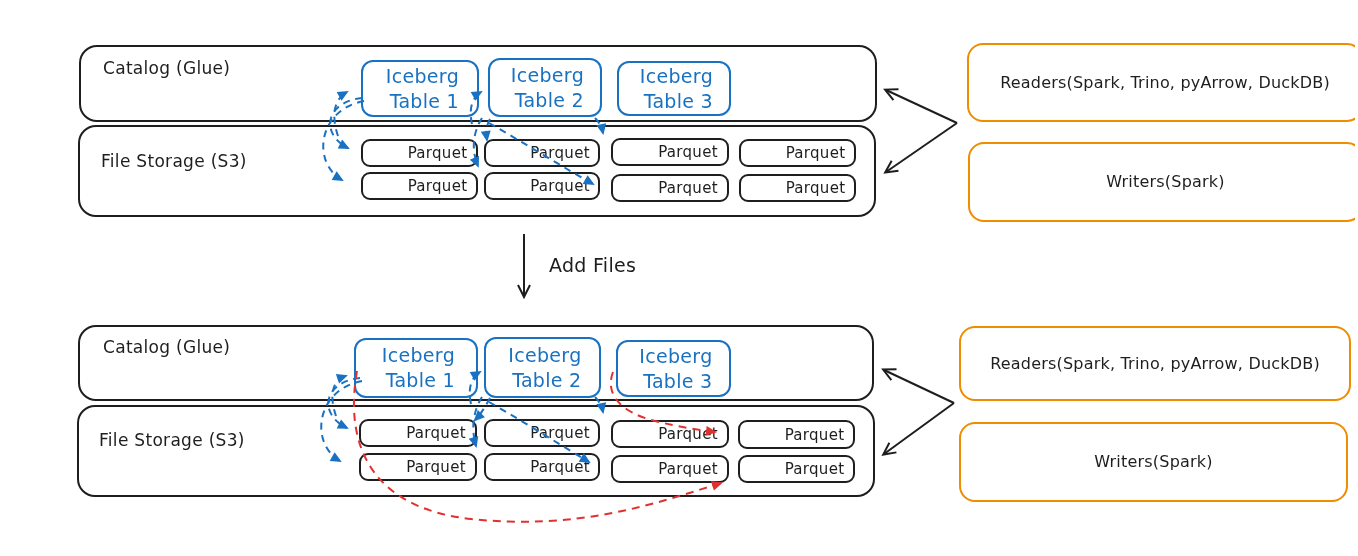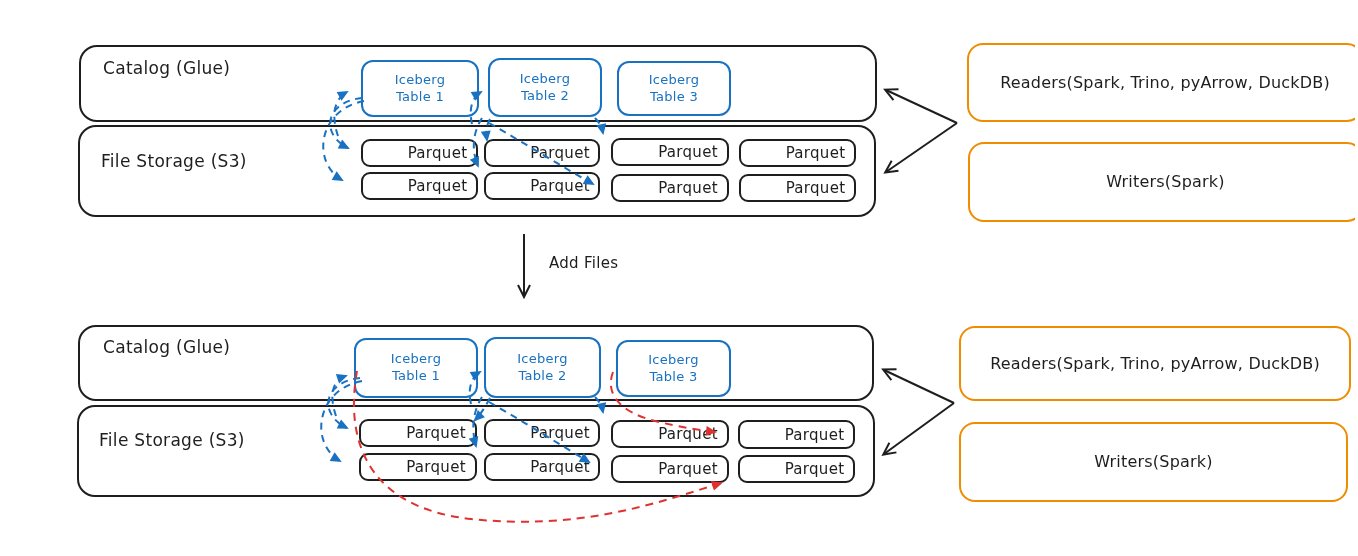--- a/index.html
+++ b/index.html
@@ -2,29 +2,29 @@
 <html><head>
 <meta charset="utf-8">
 <style>
   html,body{margin:0;padding:0;background:#ffffff;}
   .canvas{position:relative;width:1314px;height:556px;background:#ffffff;overflow:hidden;
           font-family:"DejaVu Sans",sans-serif;color:#1e1e1e;margin-left:41px;}
   .box{position:absolute;background:#ffffff;border:2px solid #1e1e1e;box-sizing:border-box;}
   .outer{border-radius:18px;}
   .lbl{position:absolute;font-size:17px;color:#1e1e1e;letter-spacing:.3px;white-space:nowrap;}
   .iceberg{border:2px solid #1971c2;border-radius:12px;color:#1971c2;
-           display:flex;align-items:center;justify-content:center;text-align:center;
-           font-size:13px;line-height:1.3;letter-spacing:.3px;}
+           display:flex;align-items:center;justify-content:center;text-align:right;
+           font-size:19px;line-height:1.3;letter-spacing:.3px;}
   .iceberg span{display:block;width:78px;}
   .parquet{border-radius:9px;border-width:2px;display:flex;align-items:center;justify-content:center;
            font-size:15px;letter-spacing:.3px;padding-left:36px;}
   .client{border:2.5px solid #f08c00;border-radius:16px;background:#fff;
           display:flex;flex-direction:row;align-items:center;justify-content:center;
           font-size:16px;line-height:1.45;letter-spacing:.2px;text-align:center;}
-  .transition-label{position:absolute;font-size:15px;letter-spacing:.3px;}
+  .transition-label{position:absolute;font-size:19px;letter-spacing:.3px;}
   svg.arrows{position:absolute;left:0;top:0;z-index:10;pointer-events:none;}
 </style>
 </head>
 <body>
 
 <div class="canvas">
 
   <div class="box outer" style="left:38px;top:45px;width:798px;height:77px;"></div>
   <div class="lbl" style="left:62px;top:58px;">Catalog (Glue)</div>
 

